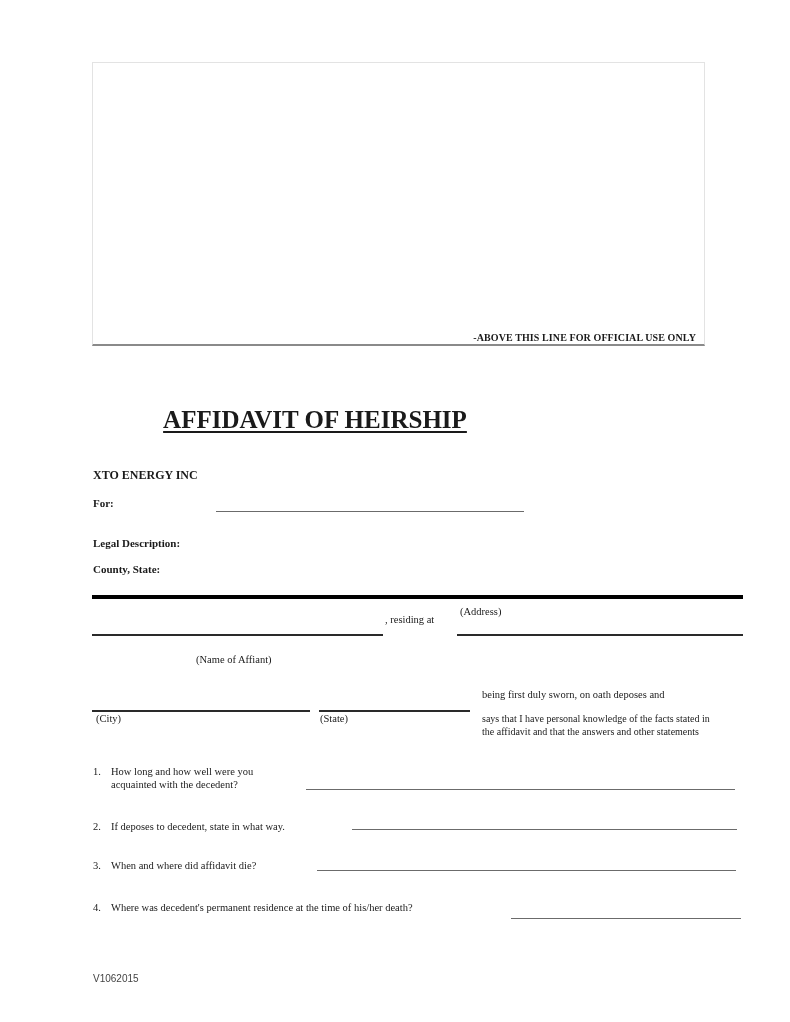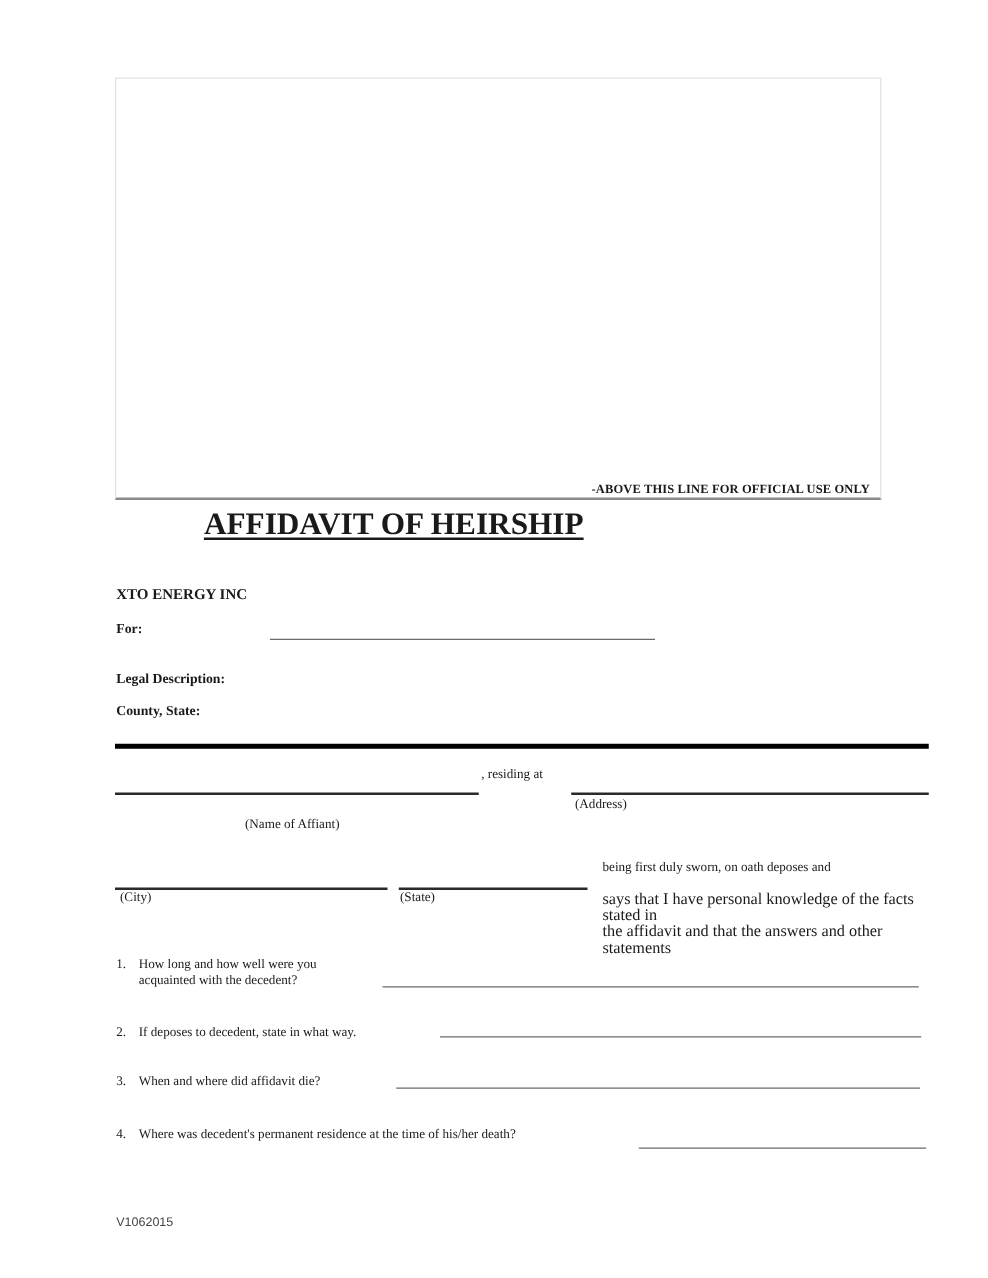--- a/index.html
+++ b/index.html
@@ -1,21 +1,21 @@
 <!DOCTYPE html>
 <html><head>
   <meta charset="utf-8">
   <style>
     * { box-sizing: border-box; margin: 0; padding: 0; }
     html, body { width: 790px; height: 1022px; background: #ffffff; }
     body { position: relative; font-family: "Liberation Serif", serif; color: #1a1a1a; overflow: hidden; }
     .abs { position: absolute; }
 
     .official-box {
-      left: 92px; top: 62px; width: 613px; height: 338px;
+      left: 92px; top: 62px; width: 613px; height: 284px;
       border: 1px solid #e3e3e3;
       border-bottom: 2px solid #8a8a8a;
     }
     .official-note {
       right: 8px; bottom: 1px;
       font-size: 10px; font-weight: bold; letter-spacing: 0.1px;
     }
 
     .title {
       left: 0; width: 630px; top: 406px; text-align: center;
@@ -23,21 +23,21 @@
       text-decoration-thickness: 2px; text-underline-offset: 3px;
     }
 
     .company { left: 93px; top: 468px; font-size: 12px; font-weight: bold; }
     .lbl { font-size: 11px; font-weight: bold; }
     .line { height: 1px; background: #6b6b6b; }
     .line.dark { height: 2px; background: #2a2a2a; }
     .thick-rule { left: 92px; top: 595px; width: 651px; height: 4px; background: #000; }
 
     .small { font-size: 10.5px; }
-    .para { font-size: 13px; line-height: 13px; }
+    .para { font-size: 10px; line-height: 13px; }
     .q { font-size: 10.5px; line-height: 13px; }
     .q .num { display: inline-block; width: 18px; }
     .q .indent { padding-left: 18px; display: block; }
 
     .footer { left: 93px; top: 961px; font-family: "Liberation Sans", sans-serif; font-size: 10px; color: #444; margin-top: 12px; }
   </style>
 </head>
 <body>
 
 <div class="abs official-box">
@@ -55,21 +55,21 @@
 <div class="abs lbl" style="left:93px; top:563px;">County, State:</div>
 
 <div class="abs thick-rule"></div>
 
 <div class="abs small" style="left:385px; top:614px;">, residing at</div>
 
 <div class="abs line dark" style="left:92px; top:634px; width:291px;"></div>
 <div class="abs small" style="left:196px; top:654px;">(Name of Affiant)</div>
 
 <div class="abs line dark" style="left:457px; top:634px; width:286px;"></div>
-<div class="abs small" style="left:460px; top:638px;">(Address)</div>
+<div class="abs small" style="left:460px; top:606px;">(Address)</div>
 
 <div class="abs small" style="left:482px; top:689px;">being first duly sworn, on oath deposes and</div>
 
 <div class="abs line dark" style="left:92px; top:710px; width:218px;"></div>
 <div class="abs small" style="left:96px; top:713px;">(City)</div>
 
 <div class="abs line dark" style="left:319px; top:710px; width:151px;"></div>
 <div class="abs small" style="left:320px; top:713px;">(State)</div>
 
 <div class="abs para" style="left:482px; top:712px; width:280px;">

